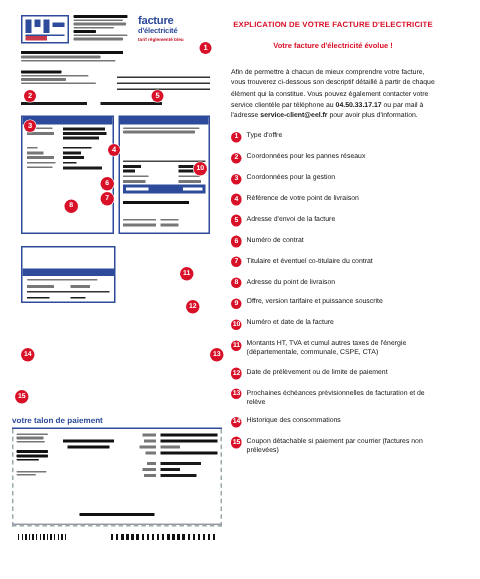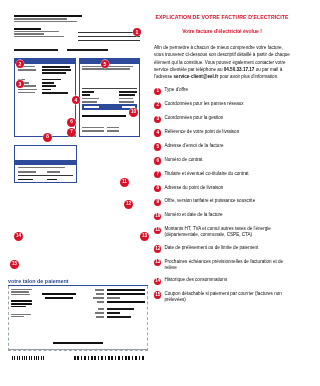--- a/index.html
+++ b/index.html
@@ -126,20 +126,41 @@
 </style>
 </head>
 <body>
 
 <div class="page">
 
   <div class="left">
 
     <div class="doc">
 
+      <div class="hdr">
+        <div class="logo">
+          <div class="bars"></div>
+            <div class="cap"></div>
+            <div class="foot"></div>
+        </div>
+        <div class="co">
+          <div class="ln b" style="width:96%"></div>
+          <div class="ln s" style="width:88%"></div>
+          <div class="ln s" style="width:92%"></div>
+          <div class="ln s" style="width:70%"></div>
+          <div class="ln b" style="width:40%"></div>
+          <div class="ln s" style="width:95%"></div>
+          <div class="ln s" style="width:86%"></div>
+        </div>
+        <div class="fact">
+          <div class="t1">facture</div>
+          <div class="t2">d'électricité</div>
+          <div class="t3">tarif réglementé bleu</div>
+        </div>
+      </div>
 
       <div class="blk">
         <div class="hd"></div>
         <div class="ln s" style="width:42%"></div>
         <div class="ln s" style="width:50%"></div>
       </div>
 
       <div class="addrRow">
         <div class="c1">
           <div class="ln b" style="width:46%"></div>

